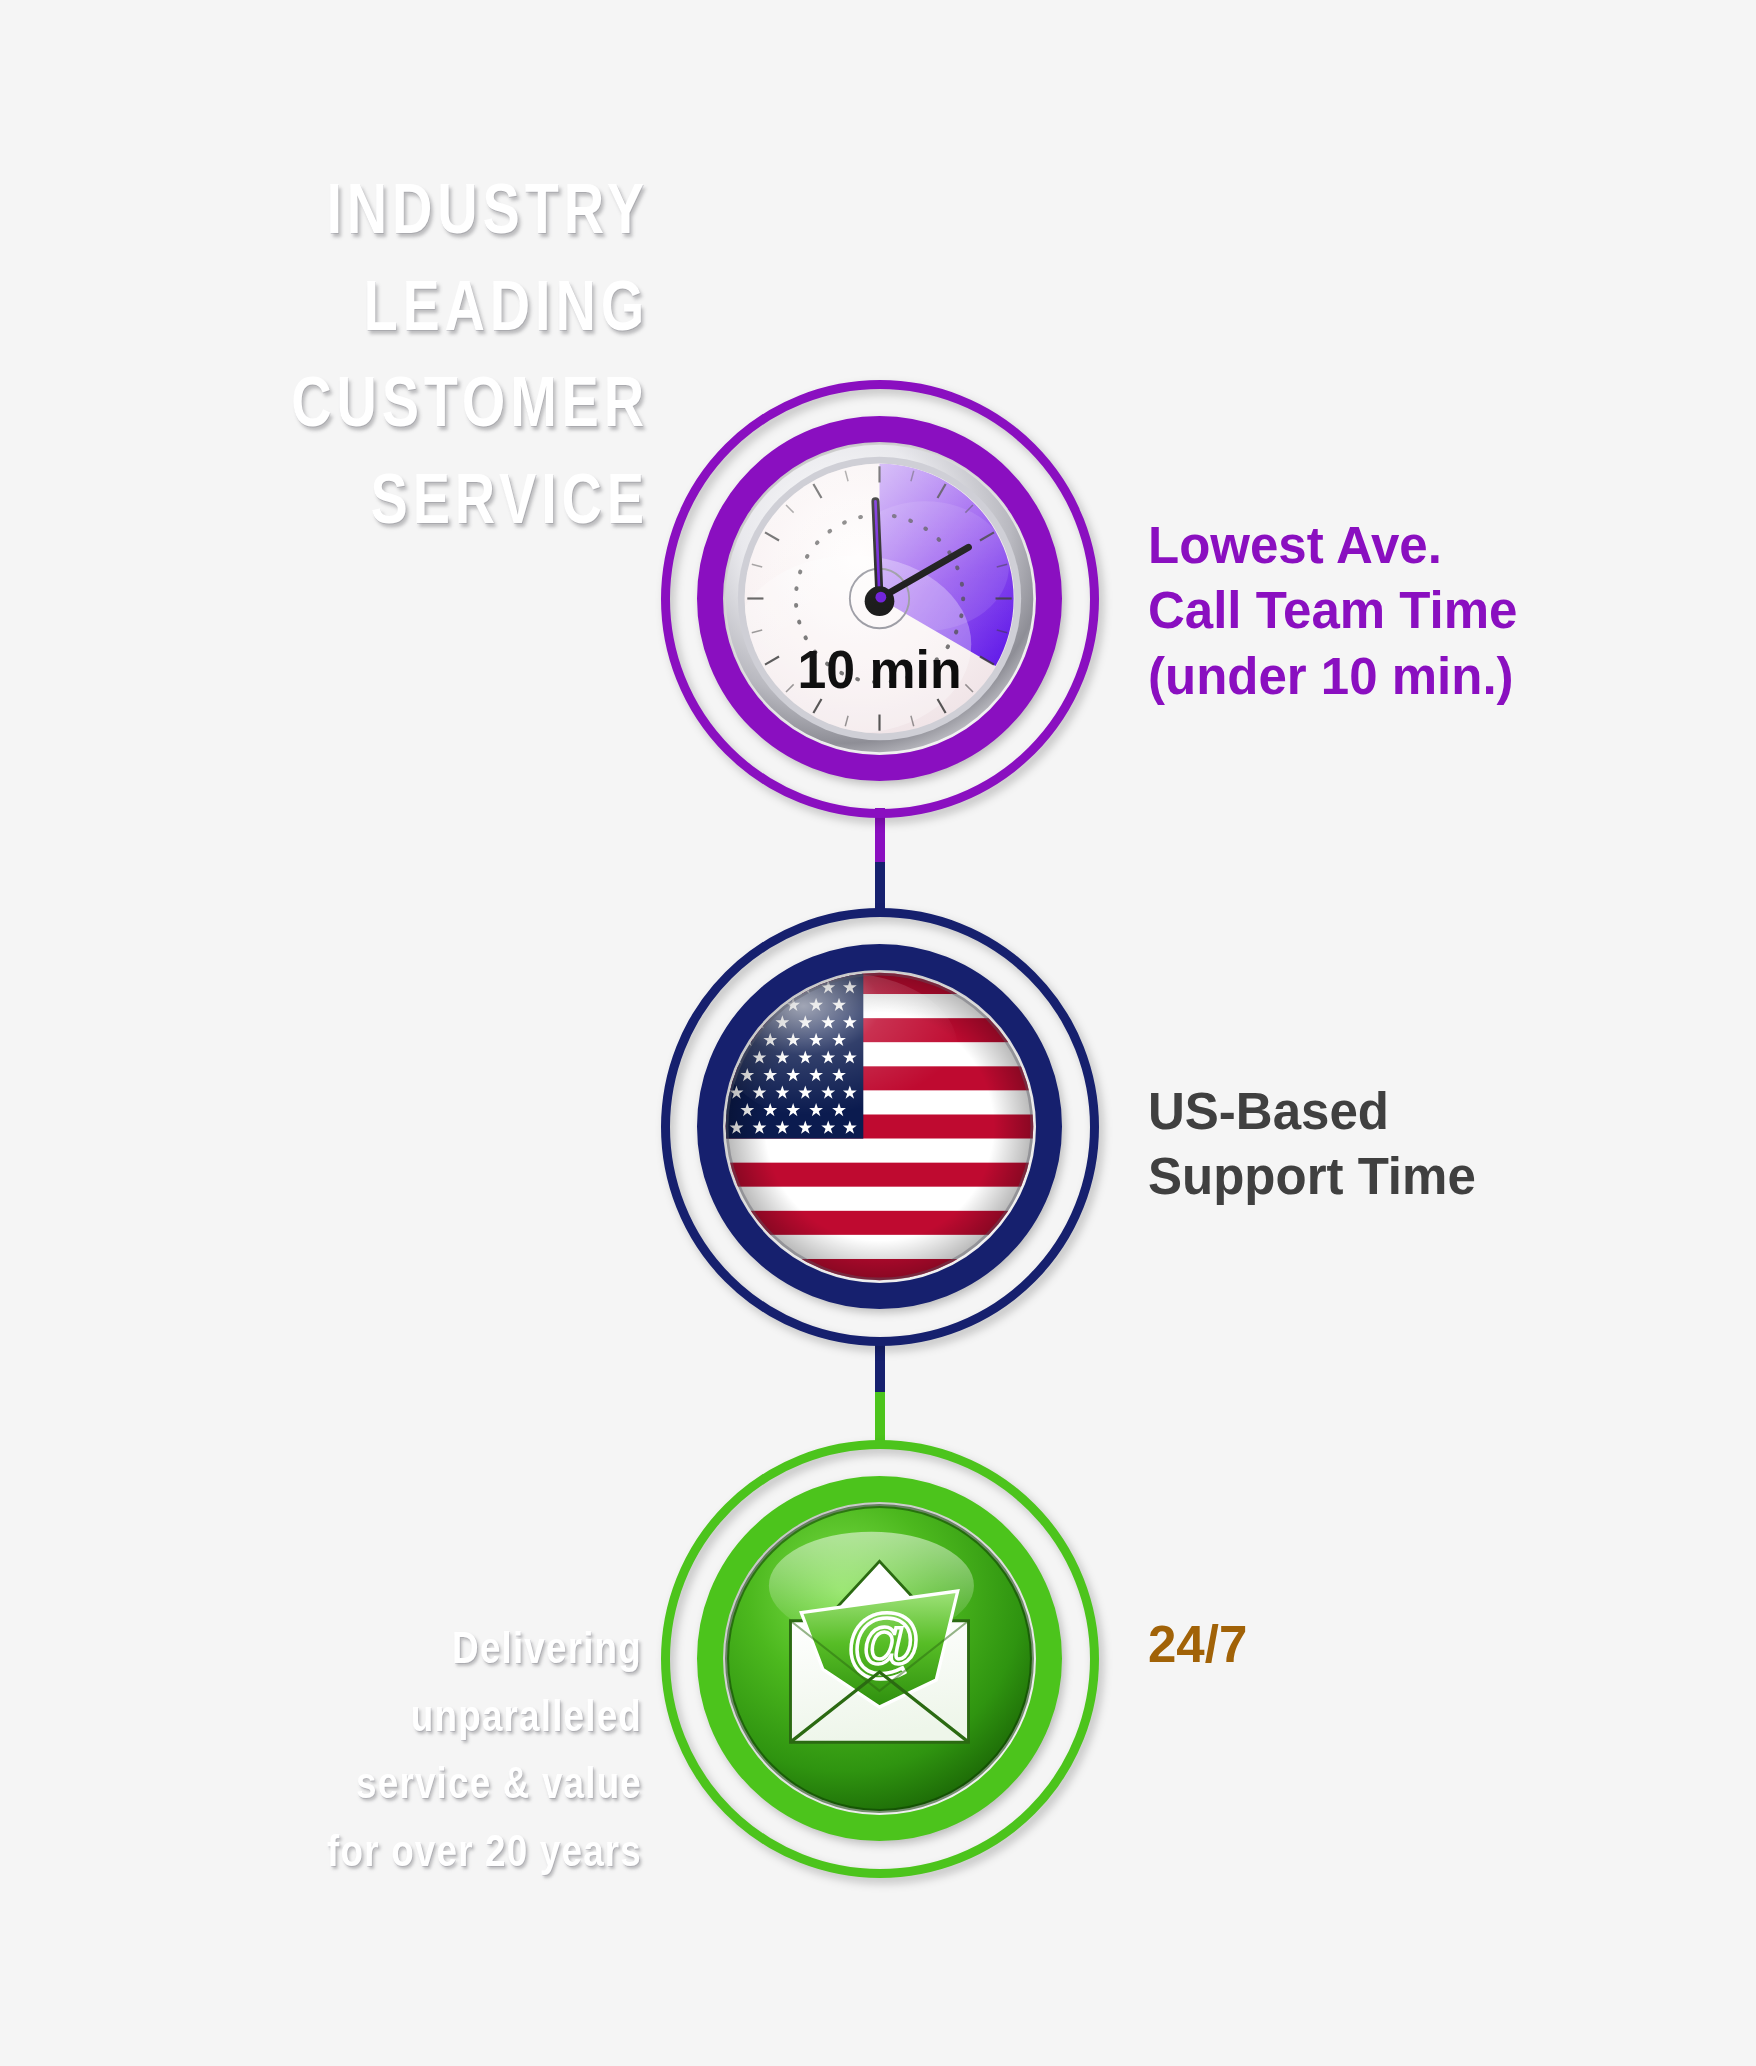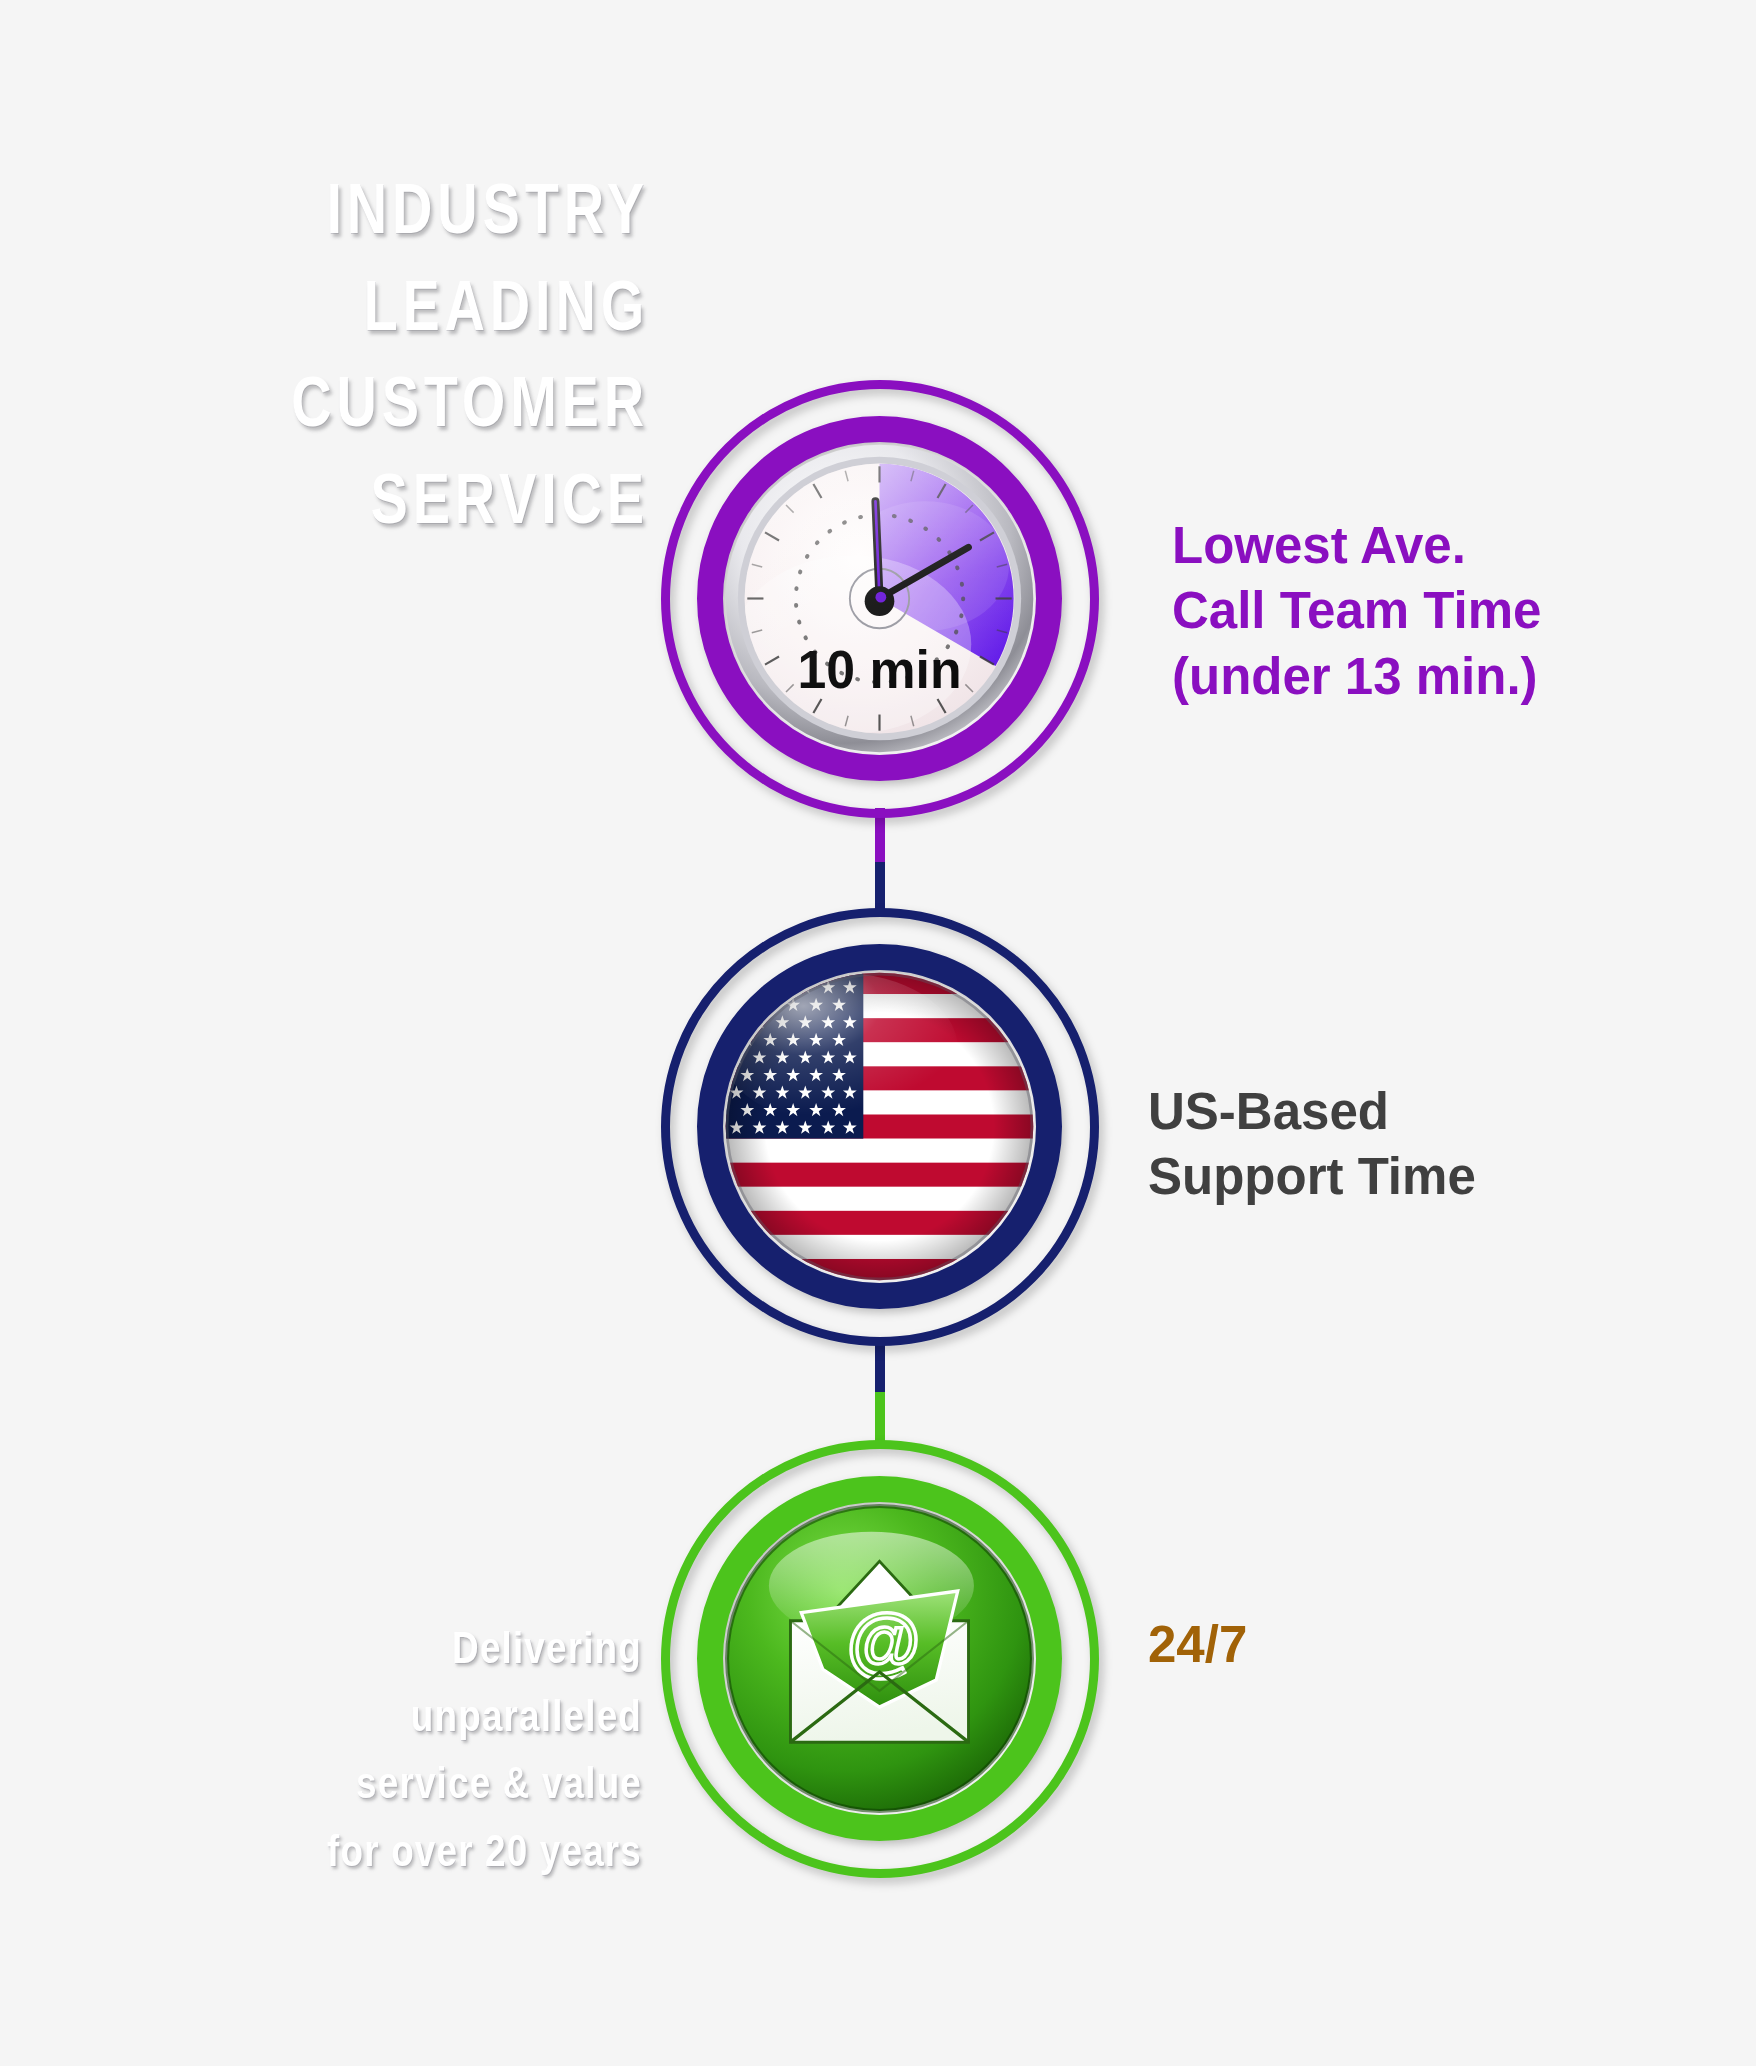--- a/index.html
+++ b/index.html
@@ -208,24 +208,24 @@
         <circle cx="116" cy="118" r="11" fill="#111111"></circle>
         <circle cx="117" cy="115" r="4" fill="#6a18d8"></circle>
 
         <text x="116" y="182" text-anchor="middle" font-family="Liberation Sans, sans-serif" font-size="40" font-weight="700" fill="#0a0a0a" transform="scale(0.96 1)" style="transform-origin:116px 182px;">10 min</text>
 
         <circle cx="116" cy="116" r="100" fill="url(#gloss)" opacity=".45"></circle>
       </svg>
     </div>
   </div>
 
-  <div class="label" style="top:513px;color:#8a0fc0;margin-left:24px;">
+  <div class="label" style="top:513px;color:#8a0fc0;">
     <span class="ln">Lowest Ave.</span>
     <span class="ln">Call Team Time</span>
-    <span class="ln">(under 13 min.)</span>
+    <span class="ln">(under 10 min.)</span>
   </div>
 
   <div class="badge" style="left:661px;top:908px;color:#16206e;">
     <div class="ring-outer"></div>
     <div class="ring-inner"></div>
     <div class="disc">
       <svg viewBox="0 0 232 232" xmlns="http://www.w3.org/2000/svg">
         <defs>
           <clipPath id="flagclip">
               <circle cx="116" cy="116" r="114"></circle>

